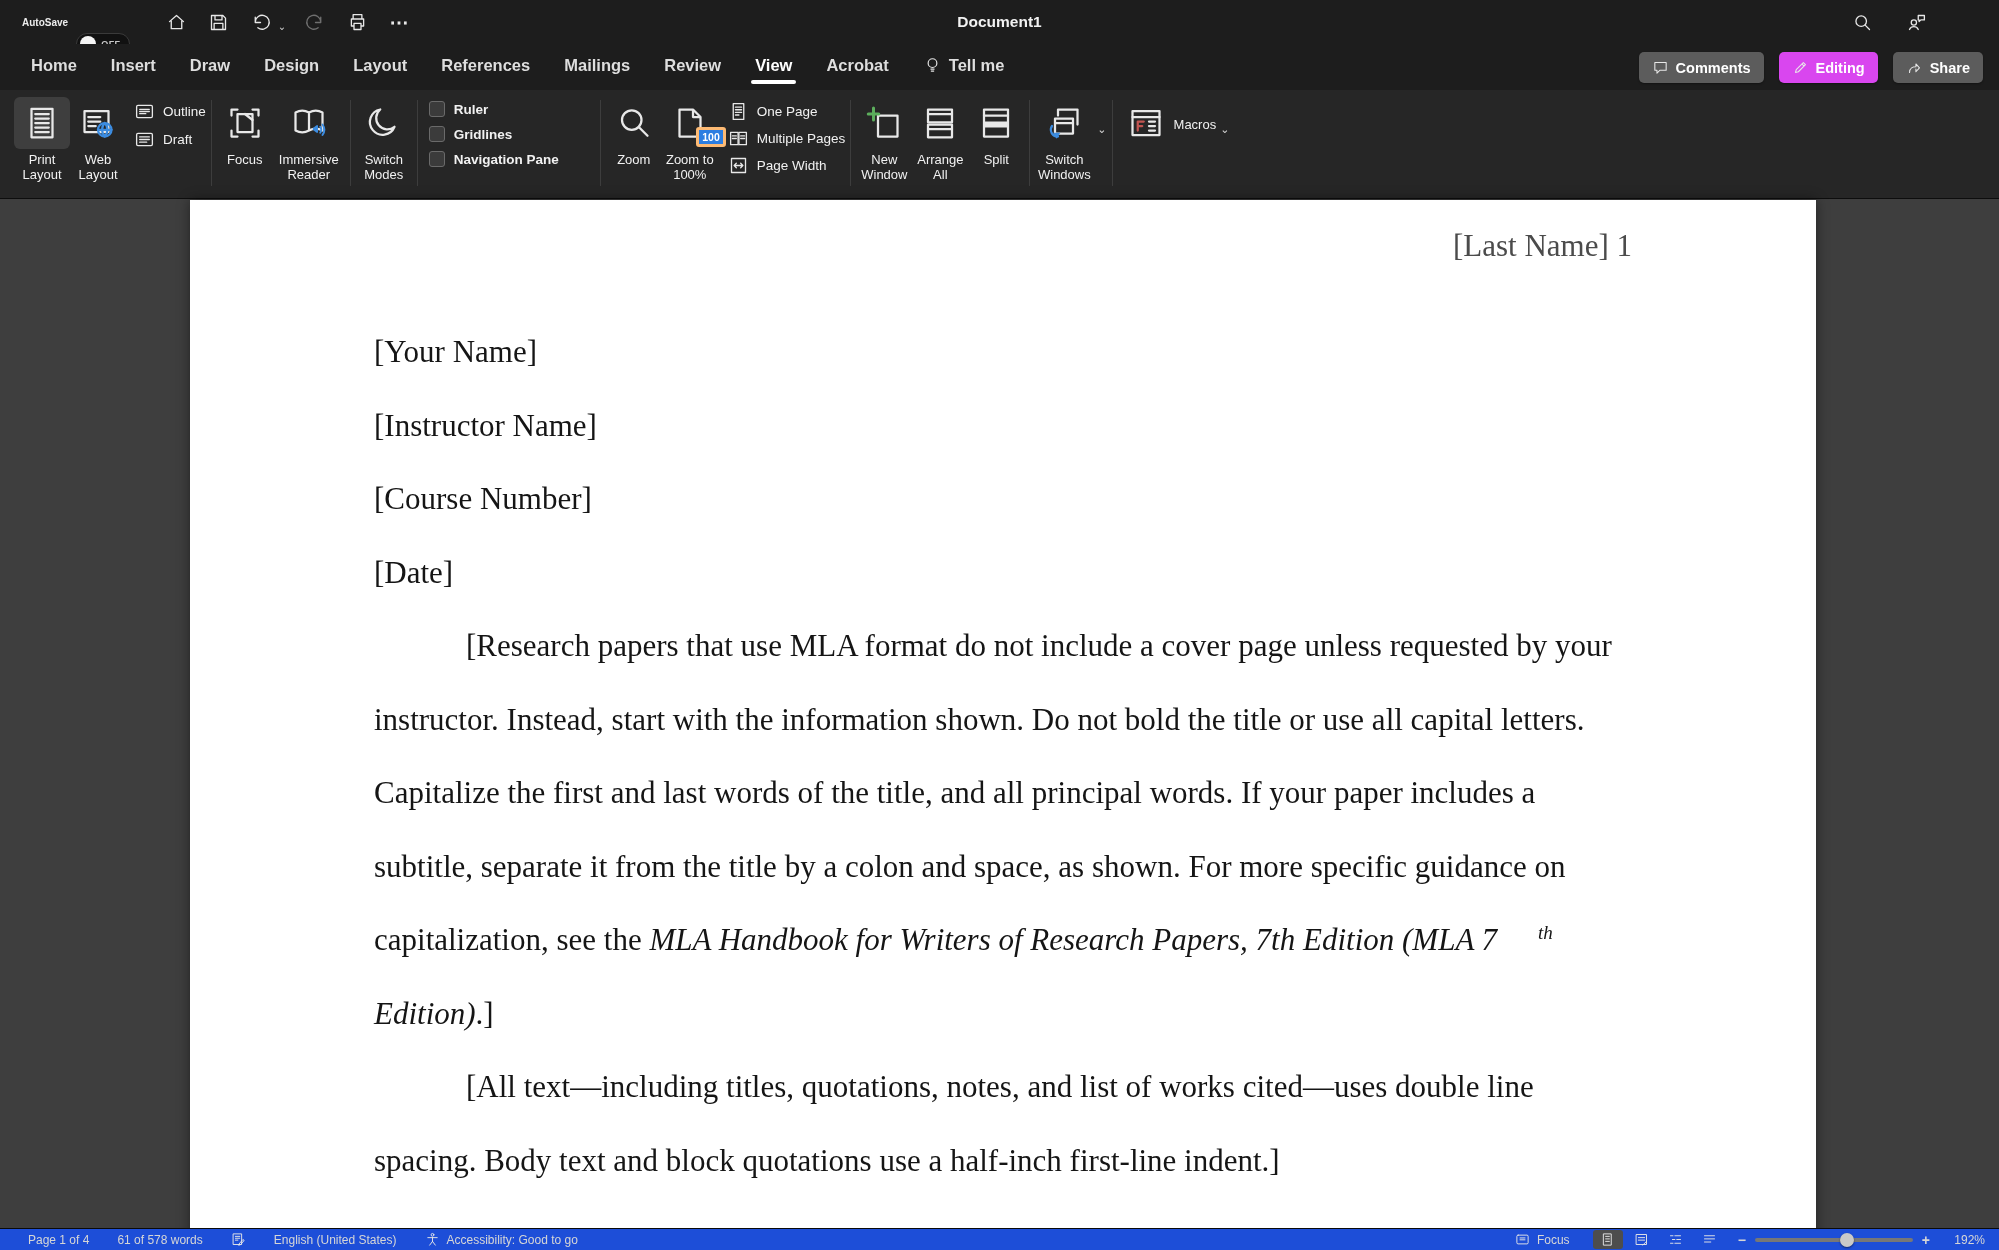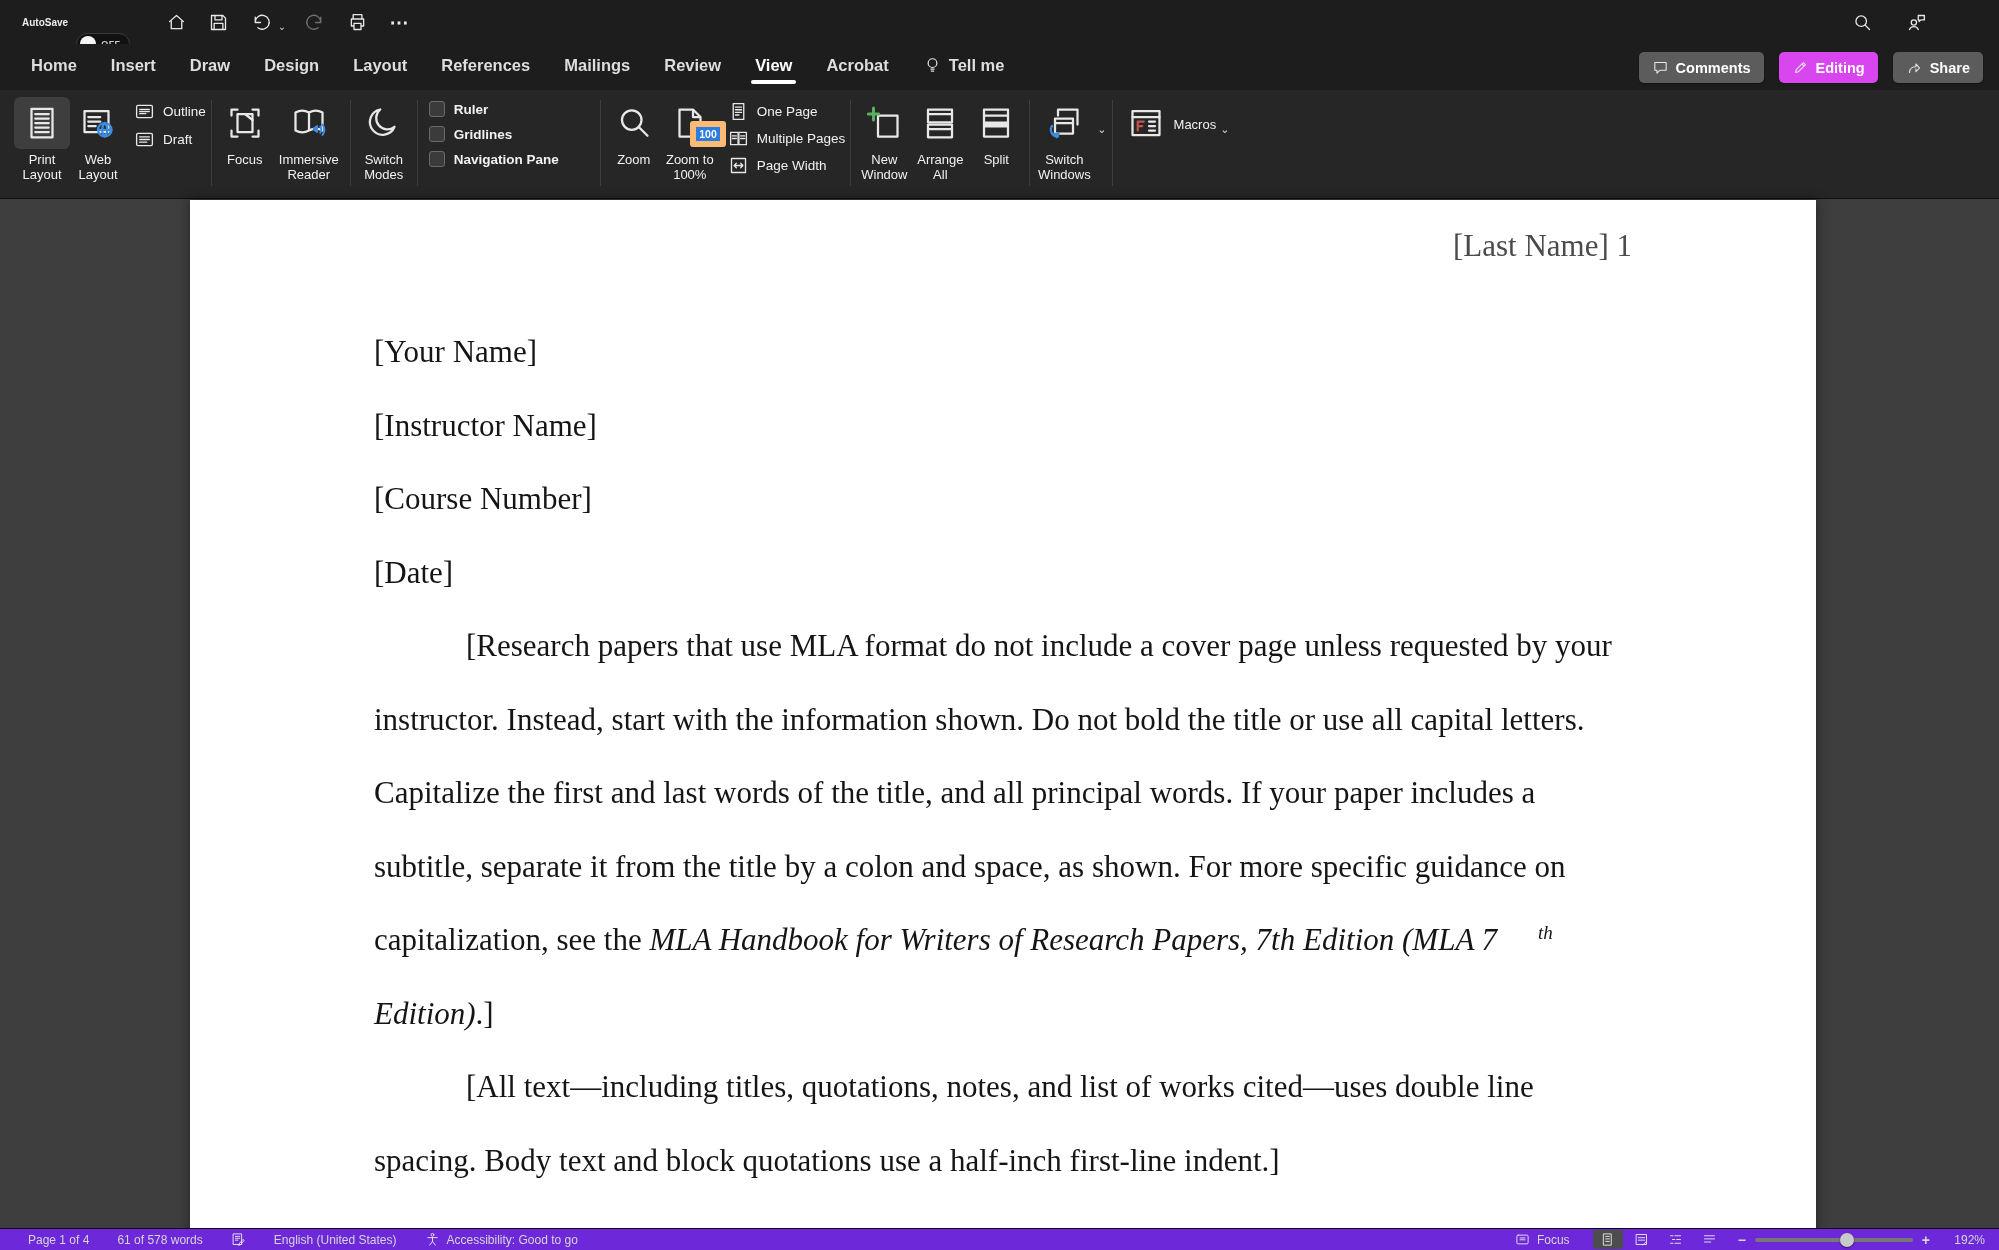--- a/index.html
+++ b/index.html
@@ -42,36 +42,36 @@
   .rb-iconwrap { height:52px; display:flex; align-items:center; justify-content:center; padding:0 10px; border-radius:6px; }
   .rb-iconwrap.sel { background:#3e3e3e; }
   .rb-iconwrap svg { width:36px; height:36px; }
   .rb-label { margin-top:3px; color:#f1f1f1; font-size:13px; line-height:15px; font-weight:500; text-align:center; }
   .rb-col { display:flex; flex-direction:column; justify-content:flex-start; padding-top:11px; gap:7px; }
   .rb-small { display:flex; align-items:center; gap:8px; color:#f1f1f1; font-size:13.5px; font-weight:500; cursor:default; }
   .rb-small svg { width:21px; height:21px; }
   .rb-check { display:flex; align-items:center; gap:9px; color:#f1f1f1; font-size:13.5px; font-weight:600; cursor:default; }
   .checkbox { width:16px; height:16px; background:#3b3b3b; border:1px solid #6a6a6a; border-radius:3px; }
   .dd-chev { color:#d5d5d5; font-size:11px; margin-top:-30px; }
-  .badge100 { position:absolute; right:-8px; bottom:2px; background:#2b7de1; border:6px solid #fdba74; color:#fff; font-size:10.5px; font-weight:700; border-radius:3px; padding:0 3px; line-height:14px; }
+  .badge100 { position:absolute; right:-8px; bottom:2px; background:#2b7de1; border:3px solid #fdba74; color:#fff; font-size:10.5px; font-weight:700; border-radius:3px; padding:0 3px; line-height:14px; }
   .relw { position:relative; }
 
   
   .canvas { position:absolute; top:200px; left:0; right:0; bottom:0; background:#3e3e3e; }
   .page { position:absolute; left:190px; top:0; width:1626px; height:1050px; background:#ffffff; box-shadow:0 0 12px rgba(0,0,0,.45); }
   .page-header { position:absolute; top:28px; right:184px; font-family:"Liberation Serif", serif; font-size:31px; color:#4b4b4b; }
   .doc-body { position:absolute; top:115px; left:184px; width:1258px; font-family:"Liberation Serif", serif; font-size:31px; line-height:73.5px; color:#151515; }
   .doc-line { white-space:nowrap; }
   .doc-titleline { text-align:center; }
   .para { text-indent:92px; }
   .ital { font-style:italic; }
   .para sup { font-size:19px; font-style:italic; vertical-align:super; line-height:0;margin-left:41px; }
 
   
-  .statusbar { position:absolute; left:0; right:0; bottom:0; height:22px; background:#6d28d9; border-top:1px solid #0a0a0a; display:flex; align-items:center; color:#d6d6d6; font-size:12px; }
+  .statusbar { position:absolute; left:0; right:0; bottom:0; height:22px; background:#1d4ed8; border-top:1px solid #0a0a0a; display:flex; align-items:center; color:#d6d6d6; font-size:12px; }
   .sb-left { display:flex; align-items:center; gap:28px; margin-left:28px; }
   .sb-item { display:flex; align-items:center; gap:7px; cursor:default; }
   .sb-item svg { width:15px; height:15px; }
   .sb-right { position:absolute; right:14px; display:flex; align-items:center; gap:13px; }
   .sb-focus { display:flex; align-items:center; gap:7px; margin-right:10px; }
   .viewbtns { display:flex; align-items:center; gap:4px; }
   .viewbtn { width:30px; height:19px; display:flex; align-items:center; justify-content:center; border-radius:3px; }
   .viewbtn.sel { background:#4d4d4d; }
   .viewbtn svg { width:15px; height:15px; }
   .zoomslider { display:flex; align-items:center; gap:9px; }
@@ -120,20 +120,21 @@
     </span>
     <span class="tb-btn">
       <svg viewBox="0 0 24 24" class="svgic">
           <path d="M7 8 V3 h10 v5 M5 8 h14 v8 h-3 M8 16 H5 V8 M8 13 h8 v7 H8 z"></path>
         </svg>
     </span>
     <span class="tb-btn" style="color:#e8e8e8;font-size:19px;font-weight:700;">
       <span>⋯</span>
     </span>
   </div>
+  <div class="doc-title">Document1</div>
   <div class="tb-right">
     <span class="tb-btn">
       <svg viewBox="0 0 24 24" class="svgic">
           <circle cx="10.5" cy="10.5" r="6"></circle>
           <path d="M15 15 L20 20"></path>
         </svg>
     </span>
     <span class="tb-btn">
       <svg viewBox="0 0 24 24" class="svgic">
           <circle cx="9" cy="12" r="3"></circle>

